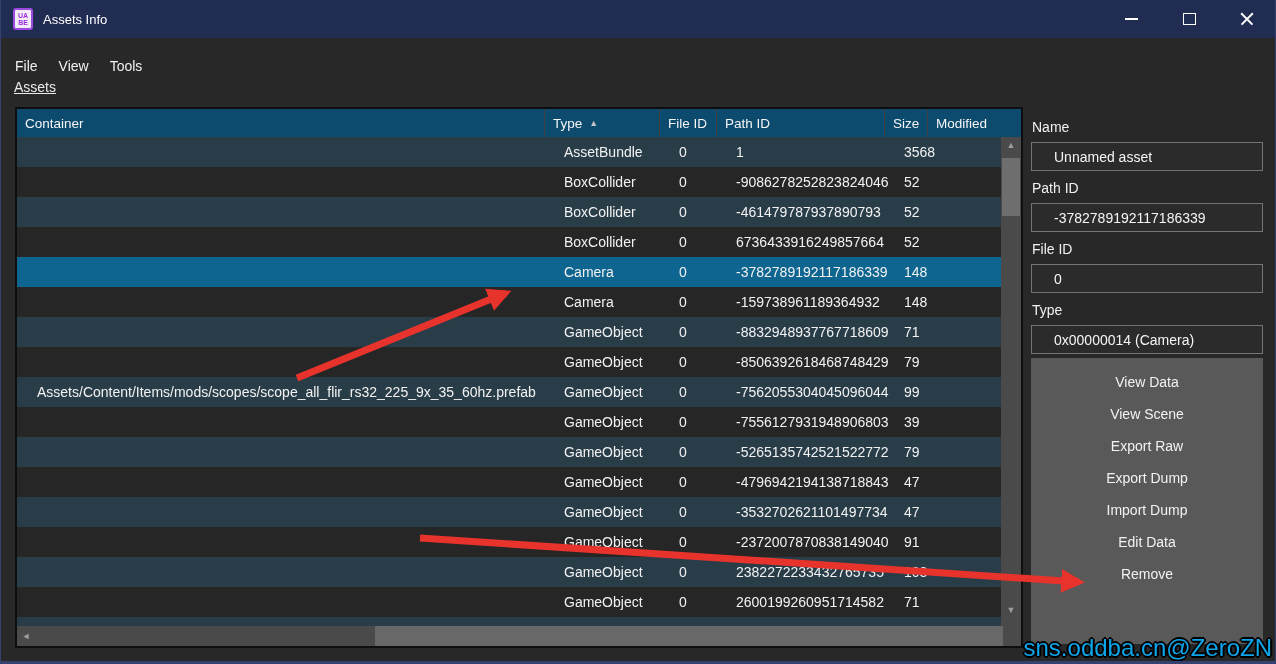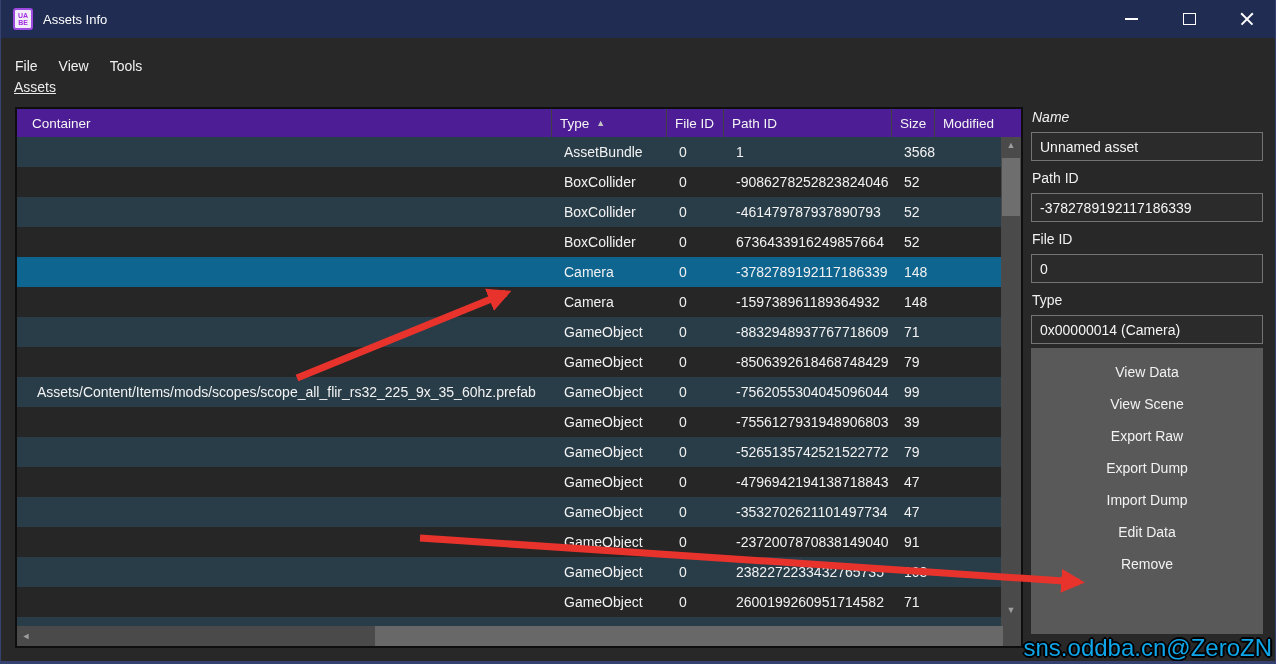--- a/index.html
+++ b/index.html
@@ -21,21 +21,21 @@
   .glyph-max { width:13px; height:12px; border:1.5px solid #fff; }
   .glyph-close { position:relative; width:14px; height:14px; }
   .glyph-close:before, .glyph-close:after { content:""; position:absolute; left:-1px; top:6px; width:16px; height:1.5px; background:#fff; }
   .glyph-close:before { transform:rotate(45deg); } .glyph-close:after { transform:rotate(-45deg); }
   
   .menubar { position:absolute; left:0; top:52px; height:28px; display:flex; align-items:center; padding-left:13px; }
   .menu-item { color:#f0f0f0; font-size:14px; margin-right:19px; padding:2px 1px; }
   .section-label { position:absolute; left:13px; top:79px; color:#eaeaea; font-size:14px;text-decoration:underline; }
   
   .table { position:absolute; left:14px; top:107px; width:1008px; height:541px; background:#262626; border:2px solid #0e0e0e; display:flex; flex-direction:column; }
-  .thead { height:28px; background:#4c1d95; display:flex; flex-shrink:0;padding-left:7px; }
+  .thead { height:28px; background:#0c4a6e; display:flex; flex-shrink:0; }
   .th { color:#f5f5f5; font-size:13.5px; display:flex; align-items:center; padding-left:8px; border-left:1px solid #404040; flex-shrink:0; overflow:hidden; white-space:nowrap; }
   .th:first-child { border-left:none; }
   .sort { font-size:9px; color:#c4c4c4; margin-left:7px; margin-top:-1px; }
   .c-container { width:527px; } .c-type { width:115px; } .c-fileid { width:57px; }
   .c-pathid { width:168px; } .c-size { width:43px; } .c-mod { flex:1; }
   .tbody-wrap { display:flex; flex:1; overflow:hidden; }
   .tbody { width:984px; }
   .row { display:flex; height:30px; align-items:center; color:#f2f2f2; font-size:14px;padding-left:12px; }
   .row.shade-a { background:#293d49; }
   .row.shade-b { background:#262626; }
@@ -49,22 +49,22 @@
   .vthumb { position:absolute; left:1px; top:21px; width:18px; height:58px; background:#6e6e6e; }
   
   .hscroll { height:20px; background:#4a4a4a; display:flex; flex-shrink:0; }
   .harrow { width:18px; color:#9e9e9e; font-size:9px; text-align:center; line-height:20px; }
   .htrack { flex:1; position:relative; }
   .hthumb { position:absolute; left:340px; top:0; width:628px; height:20px; background:#686868; }
   .hcorner { width:20px; background:#4a4a4a; }
   
   .details { position:absolute; left:1030px; top:104px; width:232px; }
   .field-label { color:#f0f0f0; font-size:14px; height:18px; margin:9px 0 5px 1px; }
-  .field-label:first-child { margin-top:5px;font-style:italic; }
-  .field { width:232px; height:29px; background:#2b2b2b; border:1px solid #747474; color:#f5f5f5; font-size:14px; font-family:"Liberation Sans",sans-serif; padding:0 8px; display:block; }
+  .field-label:first-child { margin-top:15px; }
+  .field { width:232px; height:29px; background:#2b2b2b; border:1px solid #747474; color:#f5f5f5; font-size:14px; font-family:"Liberation Sans",sans-serif; padding:0 22px; display:block; }
   .btn-panel { margin-top:4px; width:232px; height:286px; background:#595959; padding-top:8px; }
   .btn-panel button { display:block; width:100%; height:32px; background:transparent; border:none; color:#f2f2f2; font-size:14px; font-family:"Liberation Sans",sans-serif; }
   
   .watermark { position:absolute; right:3px; bottom:-1px; color:#0ea5e9; font-size:24px;
     text-shadow:-2px 0 0 #000, 2px 0 0 #000, 0 -2px 0 #000, 0 2px 0 #000, -1px -1px 0 #000, 1px 1px 0 #000, -1px 1px 0 #000, 1px -1px 0 #000; }
   
   .arrows { position:absolute; left:0; top:0; width:1276px; height:664px; pointer-events:none; z-index:50; }
 </style>
 </head>
 <body>

